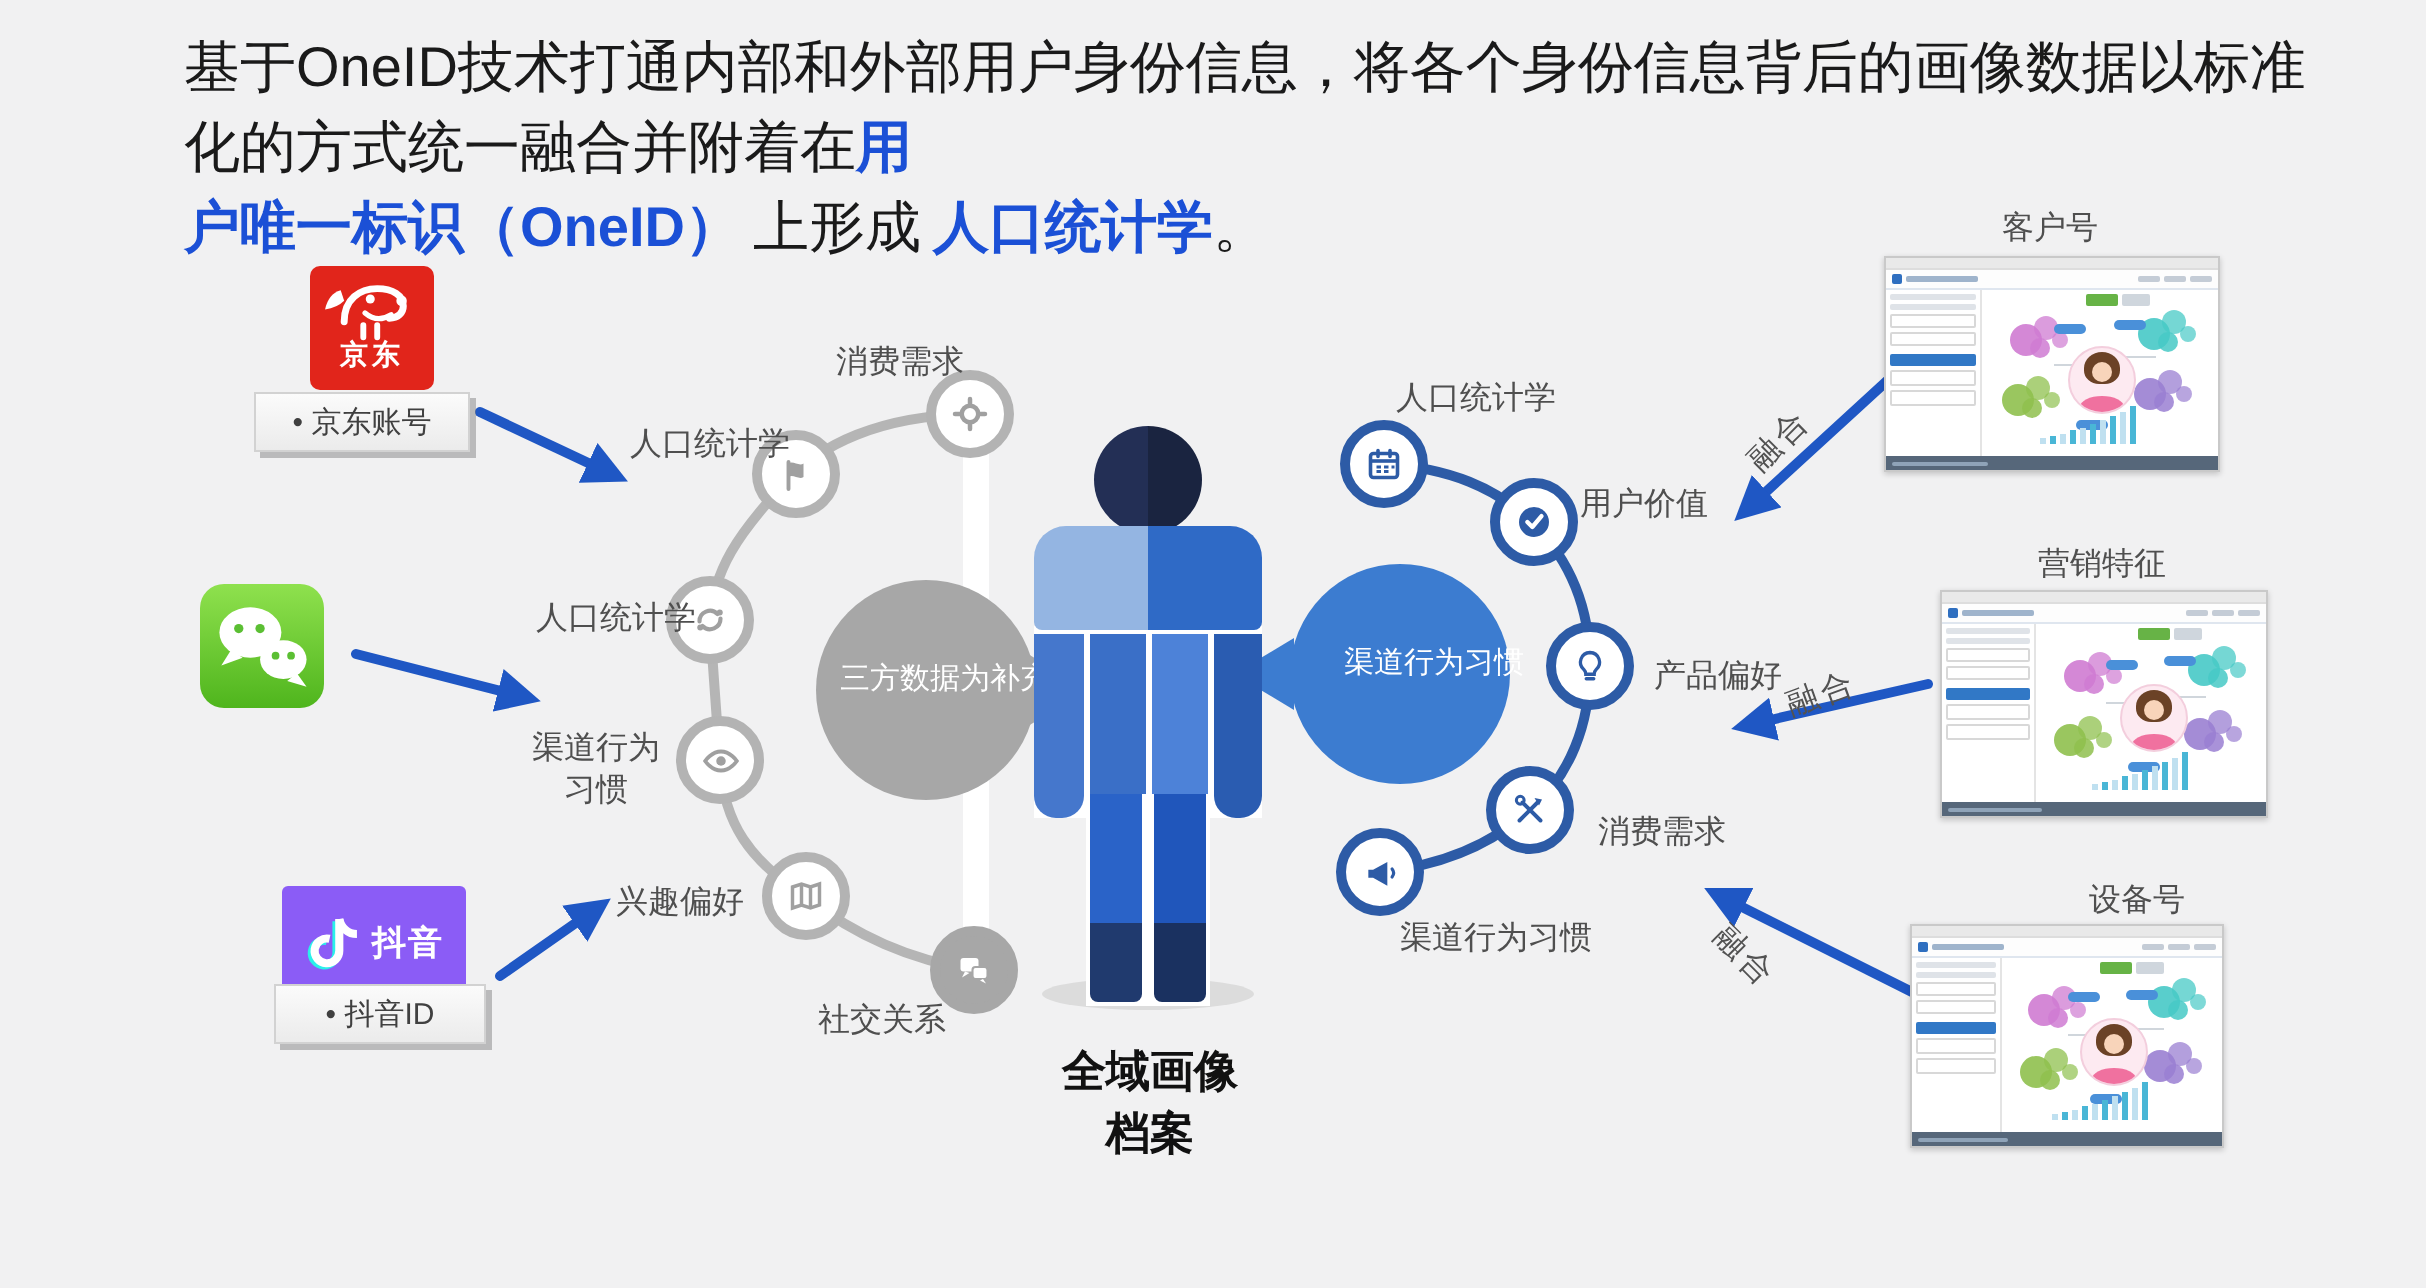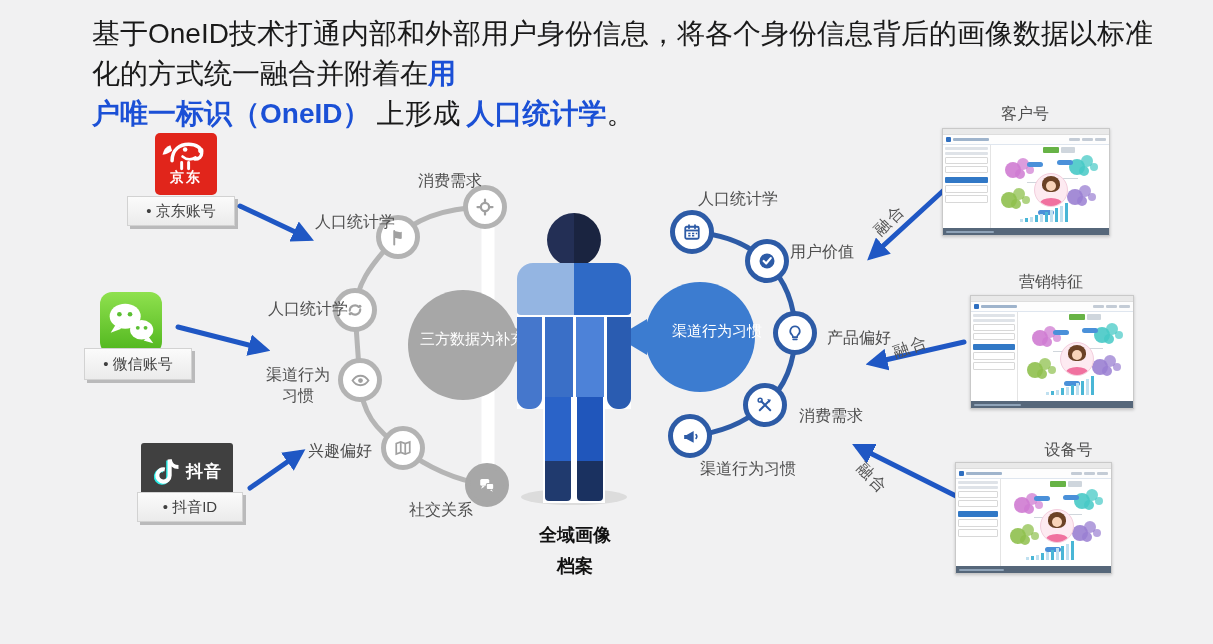--- a/index.html
+++ b/index.html
@@ -12,21 +12,21 @@
   .headline .mid{margin:0 6px;}
 
   
   .srclabel{position:absolute;background:linear-gradient(180deg,#fbfbfb,#ebebeb);border:1px solid #d2d2d2;
     box-shadow:3px 3px 0 rgba(120,120,120,.45);display:flex;align-items:center;justify-content:center;
     font-size:15px;color:#404040;}
   .jd-box{left:155px;top:133px;width:62px;height:62px;background:#e1251b;border-radius:5px;
     display:flex;flex-direction:column;align-items:center;justify-content:flex-start;}
   .jd-box .zi{color:#fff;font-weight:800;font-size:14px;letter-spacing:2px;margin-top:-4px;}
   .wx-box{left:100px;top:292px;width:62px;height:62px;border-radius:12px;background:linear-gradient(180deg,#8fe14e,#4fb51d);}
-  .dy-box{left:141px;top:443px;width:92px;height:56px;background:#404040;border-radius:3px;
+  .dy-box{left:141px;top:443px;width:92px;height:56px;background:#8b5cf6;border-radius:3px;
     display:flex;align-items:center;justify-content:center;gap:4px;}
   .dy-box .zi{color:#fff;font-weight:800;font-size:17px;letter-spacing:1px;}
 
   
   .node{position:absolute;width:34px;height:34px;border-radius:50%;background:#fff;border:5px solid #b3b3b3;
     display:flex;align-items:center;justify-content:center;color:#a0a0a0;}
   .node.fill{background:#a7a7a7;border-color:#a7a7a7;color:#fff;}
   .node.blue{border-color:#2d5ba6;color:#2d5ba6;}
   .arclabel{position:absolute;font-size:16px;color:#4f4f4f;white-space:nowrap;}
   .arclabel.wrap{white-space:normal;width:72px;text-align:center;line-height:21px;}
@@ -49,21 +49,21 @@
   .p-strap{left:0;top:100px;width:114px;height:96px;background:#fff;}
   .p-strap2{left:26px;top:184px;width:62px;height:106px;background:#fff;}
   .p-armL{left:0;top:104px;width:25px;height:92px;border-radius:0 0 11px 11px;background:#4577cc;}
   .p-chestL{left:28px;top:104px;width:28px;height:80px;background:#3a6fc7;}
   .p-chestR{left:59px;top:104px;width:28px;height:80px;background:#4d82d8;}
   .p-armR{left:90px;top:104px;width:24px;height:92px;border-radius:0 0 11px 11px;background:#2a5cb1;}
   .p-legL{left:28px;top:184px;width:26px;height:104px;border-radius:0 0 4px 4px;background:linear-gradient(180deg,#2a63c8 62%,#203a6e 62%);}
   .p-legR{left:60px;top:184px;width:26px;height:104px;border-radius:0 0 4px 4px;background:linear-gradient(180deg,#2056bb 62%,#1a3160 62%);}
 
   .oneid-title{position:absolute;left:515px;top:164px;width:120px;text-align:center;font-size:27px;font-weight:800;color:#111;}
-  .archive{position:absolute;left:495px;top:520px;width:160px;text-align:center;font-size:18px;font-weight:800;color:#111;line-height:31px;}
+  .archive{position:absolute;left:495px;top:520px;width:160px;text-align:center;font-size:22px;font-weight:800;color:#111;line-height:31px;}
 
   
   .fuse{position:absolute;font-size:16px;color:#525252;letter-spacing:2px;white-space:nowrap;}
 
   
   .ptitle{position:absolute;font-size:16px;color:#4f4f4f;text-align:center;}
   .mw{position:absolute;background:#fff;border:1px solid #c9c9c9;box-shadow:0 1px 3px rgba(0,0,0,.2);display:flex;flex-direction:column;}
   .mw-top{height:5px;background:#e9e9e9;border-bottom:1px solid #ddd;}
   .mw-hdr{height:9px;background:#fdfdfd;border-bottom:1px solid #dfe6ef;display:flex;align-items:center;gap:2px;padding:0 3px;}
   .mw-hdr .bd{width:5px;height:5px;background:#2f6fc0;border-radius:1px;}
@@ -153,21 +153,20 @@
       <ellipse cx="26" cy="25" rx="16" ry="13" fill="#fff"></ellipse>
       <path d="M16 34l-5 8 11-4z" fill="#fff"></path>
       <circle cx="20" cy="23" r="2.4" fill="#5bbf33"></circle>
       <circle cx="31" cy="23" r="2.4" fill="#5bbf33"></circle>
       <ellipse cx="43" cy="39" rx="12" ry="10" fill="#fff"></ellipse>
       <path d="M50 46l5 7-10-3z" fill="#fff"></path>
       <circle cx="39" cy="37" r="2" fill="#5bbf33"></circle>
       <circle cx="47" cy="37" r="2" fill="#5bbf33"></circle>
     </svg>
   </div>
-  <div class="srclabel" style="left:84px;top:348px;width:106px;height:30px;">• 微信账号</div>
 
   <div class="abs dy-box">
     <svg width="30" height="34" viewBox="0 0 34 38">
       <path d="M20 6v18a7 7 0 1 1-5.5-6.8" fill="none" stroke="#2af0ea" stroke-width="4.6" transform="translate(-1.6,1.2)"></path>
       <path d="M20 6v18a7 7 0 1 1-5.5-6.8" fill="none" stroke="#fff" stroke-width="4.6"></path>
       <path d="M20 6c1 5 5 8.5 10 8.5" fill="none" stroke="#fff" stroke-width="4.6"></path>
     </svg>
     <span class="zi">抖音</span>
   </div>
   <div class="srclabel" style="left:137px;top:492px;width:104px;height:28px;">• 抖音ID</div>

